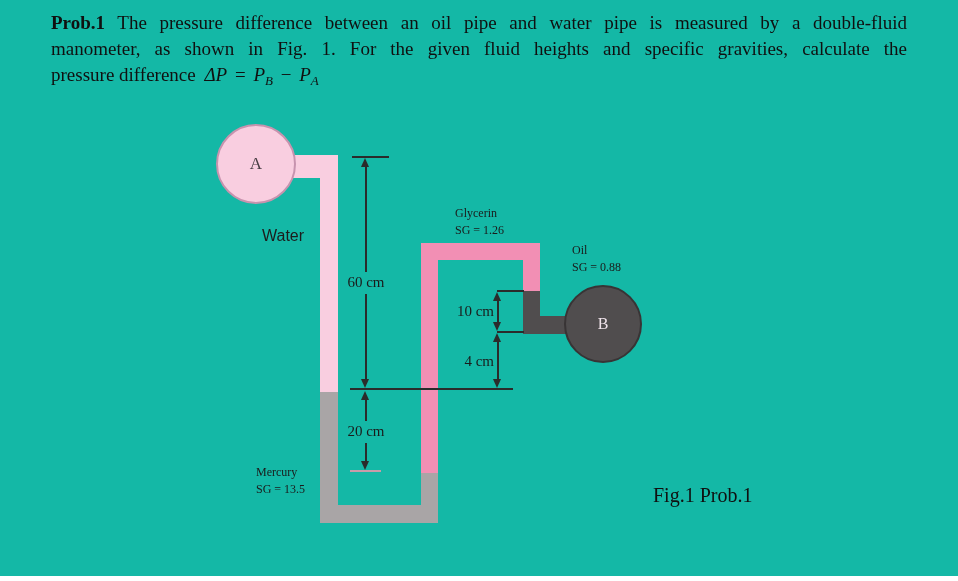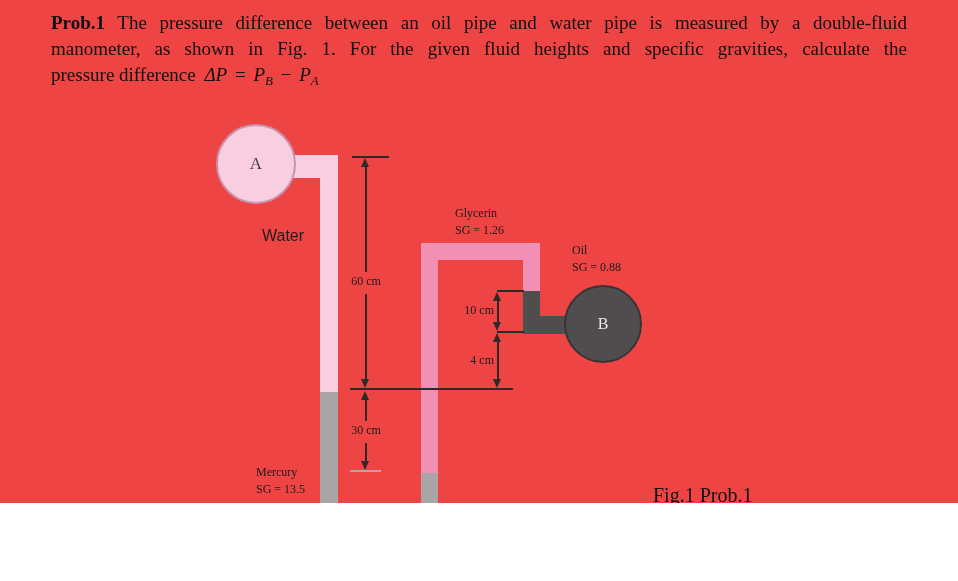--- a/index.html
+++ b/index.html
@@ -1,16 +1,16 @@
 <!DOCTYPE html>
 <html><head>
 <meta charset="utf-8">
 <style>
   html,body{margin:0;padding:0;background:#ffffff;}
-  .page{position:relative;width:958px;height:503px;background:#ef4444;overflow:hidden;
+  .page{position:relative;width:958px;height:576px;background:#14b8a6;overflow:hidden;
         font-family:"Liberation Serif", serif;color:#151515;}
   .abs{position:absolute;}
 
   
   .problem{left:51px;top:10px;width:856px;font-size:19px;line-height:26px;color:#101010;}
   .jline{text-align:justify;text-align-last:justify;}
   .lastline{text-align:left;}
   .problem b{font-weight:700;}
   .math{margin-left:4px;white-space:nowrap;}
   .math i{font-style:italic;}
@@ -29,21 +29,21 @@
           font-size:17px;color:#4a3f45;}
   .bulb-b{left:564px;top:285px;width:74px;height:74px;border:2px solid #383435;
           font-size:16px;color:#efe3ea;}
 
   
   .dim{background:#2b2b2b;}
   .arr{width:0;height:0;border-left:4px solid transparent;border-right:4px solid transparent;}
   .arr-up{border-bottom:9px solid #2b2b2b;}
   .arr-dn{border-top:9px solid #2b2b2b;}
 
-  .dimlabel{font-size:12px;color:#1b1b1b;}
+  .dimlabel{font-size:15px;color:#1b1b1b;}
   .tcenter{text-align:center;}
   .tright{text-align:right;}
 
   .fluidlabel{font-size:12px;line-height:17px;color:#1b1b1b;}
   .sans{font-family:"Liberation Sans", sans-serif;font-size:16px;color:#1c1c1c;}
   .caption{font-size:20px;color:#101010;}
 </style>
 </head>
 <body>
 
@@ -91,21 +91,21 @@
 
   <div class="abs dim" style="left:352px;top:156px;width:37px;height:2px;"></div>
   <div class="abs arr arr-up" style="left:361px;top:158px;"></div>
   <div class="abs dim" style="left:365px;top:166px;width:2px;height:106px;"></div>
   <div class="abs dimlabel tcenter" style="left:334px;top:274px;width:64px;">60 cm</div>
   <div class="abs dim" style="left:365px;top:294px;width:2px;height:88px;"></div>
   <div class="abs arr arr-dn" style="left:361px;top:379px;"></div>
 
   <div class="abs arr arr-up" style="left:361px;top:391px;"></div>
   <div class="abs dim" style="left:365px;top:399px;width:2px;height:22px;"></div>
-  <div class="abs dimlabel tcenter" style="left:334px;top:423px;width:64px;">30 cm</div>
+  <div class="abs dimlabel tcenter" style="left:334px;top:423px;width:64px;">20 cm</div>
   <div class="abs dim" style="left:365px;top:443px;width:2px;height:19px;"></div>
   <div class="abs arr arr-dn" style="left:361px;top:461px;"></div>
   <div class="abs" style="left:350px;top:470px;width:31px;height:2px;background:#c79ca9;"></div>
 
   <div class="abs dim" style="left:497px;top:290px;width:27px;height:2px;"></div>
   <div class="abs arr arr-up" style="left:493px;top:292px;"></div>
   <div class="abs dim" style="left:497px;top:299px;width:2px;height:26px;"></div>
   <div class="abs arr arr-dn" style="left:493px;top:322px;"></div>
   <div class="abs dim" style="left:497px;top:331px;width:27px;height:2px;"></div>
   <div class="abs dimlabel tright" style="left:434px;top:303px;width:60px;">10 cm</div>

